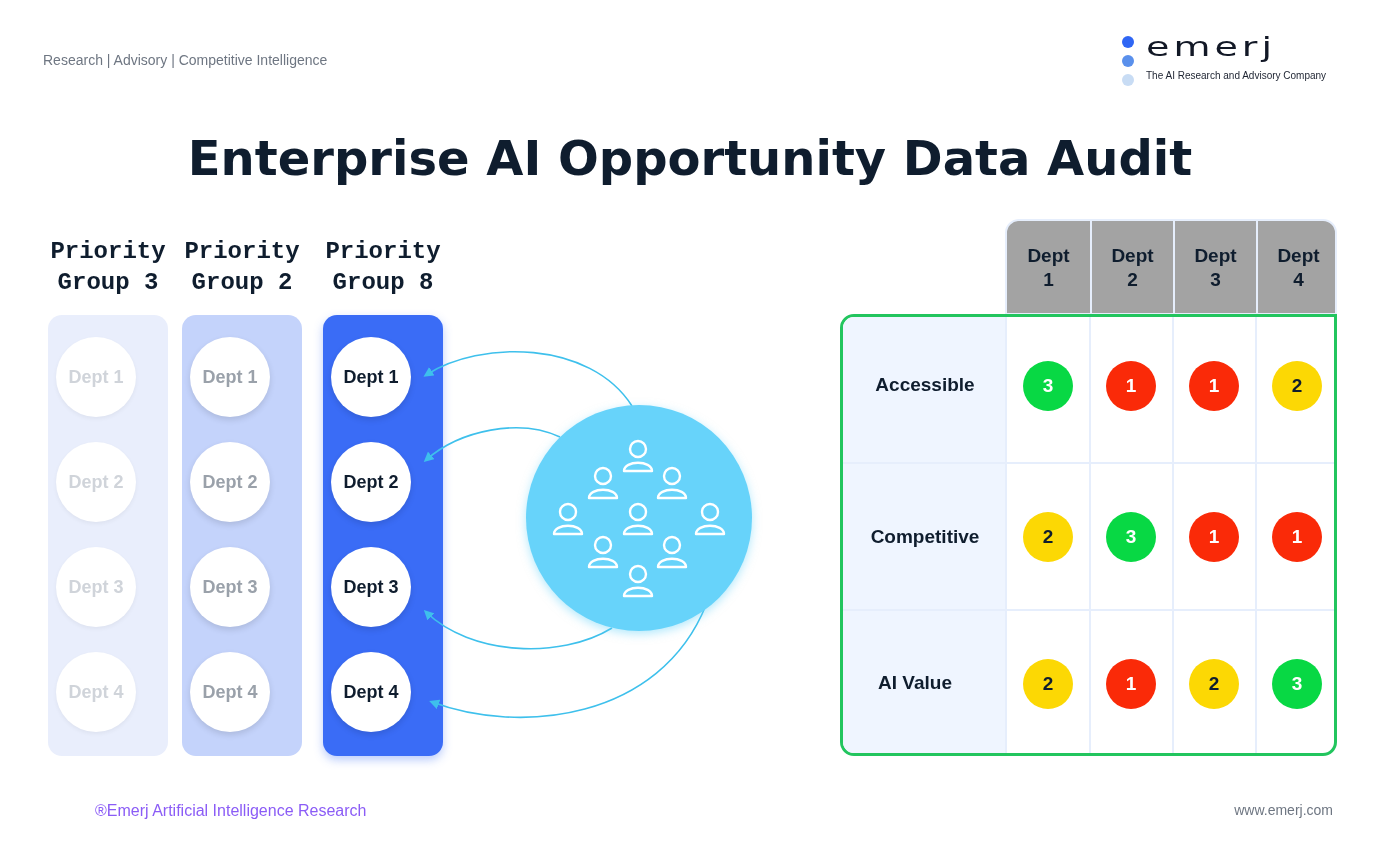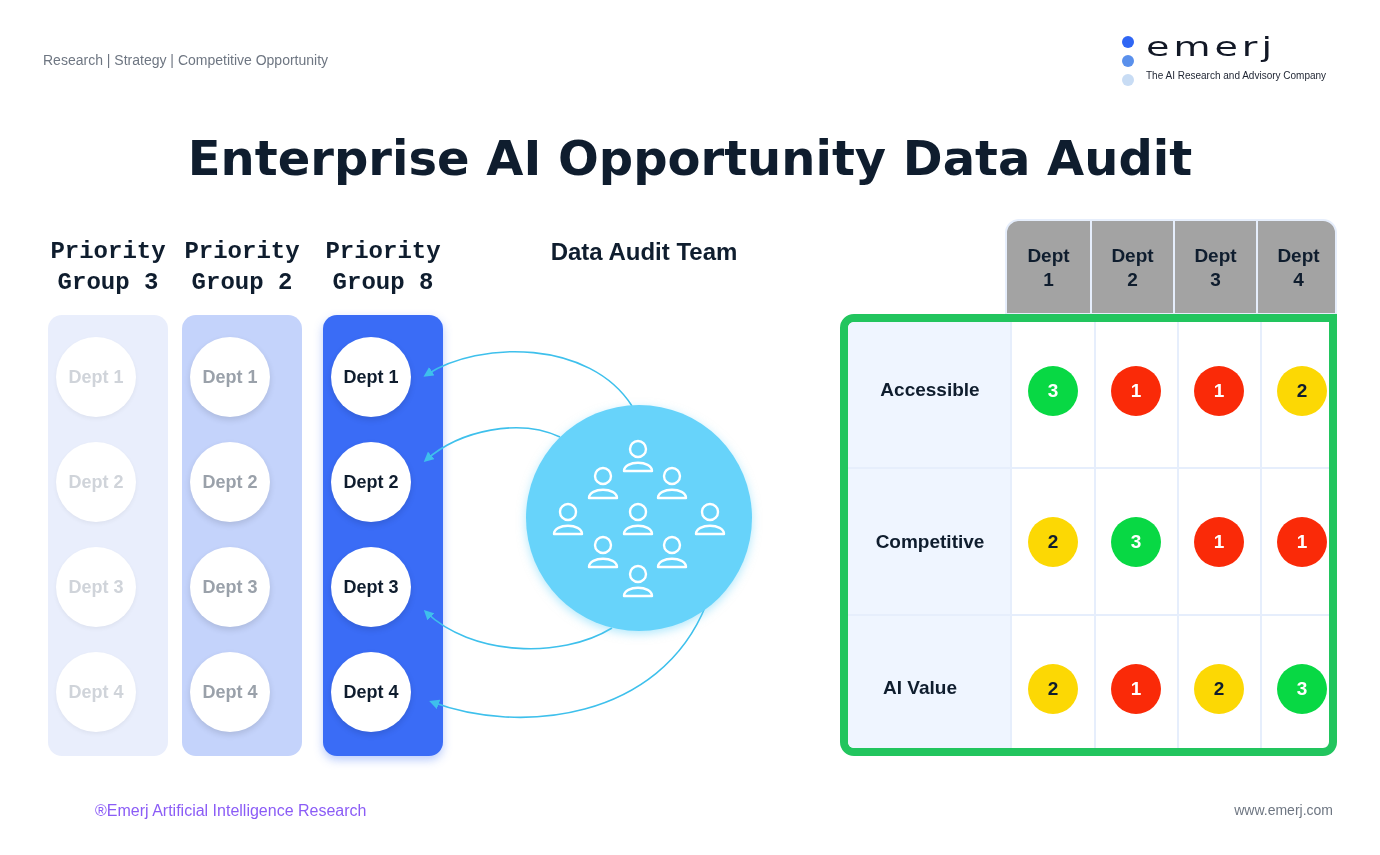--- a/index.html
+++ b/index.html
@@ -27,36 +27,36 @@
   .col3 .dept-circle { color: #d0d4da; box-shadow: 0 2px 4px rgba(0,0,0,0.05); }
   .col2 .dept-circle { color: #9aa1aa; }
   .col1 .dept-circle { color: #0f1d2e; }
 
   .arrows { position: absolute; left: 0; top: 0; width: 1380px; height: 855px; pointer-events: none; }
 
   .team-circle { position: absolute; left: 526px; top: 405px; width: 226px; height: 226px; border-radius: 50%; background: #67d3fa; box-shadow: 0 3px 10px rgba(103,211,250,0.5); }
 
   .grid { position: absolute; left: 840px; top: 219px; width: 498px; height: 537px; }
   .hdr-box { position: absolute; left: 165px; top: 0; width: 332px; height: 96px; background: #a3a3a3; border: 2px solid #e6eefc; border-radius: 14px 14px 0 0; }
-  .row-box { position: absolute; left: 0; top: 95px; width: 497px; height: 442px; border: 8px solid #22c55e; border-radius: 14px 0 14px 14px; overflow: hidden; background: #ffffff; }
+  .row-box { position: absolute; left: 0; top: 95px; width: 497px; height: 442px; border: 3px solid #22c55e; border-radius: 14px 0 14px 14px; overflow: hidden; background: #ffffff; }
   .label-col { position: absolute; left: 0; top: 0; width: 164px; height: 100%; background: #eff5ff; border-right: 2px solid #e6eefc; }
   .hcell { position: absolute; top: 0; width: 83px; height: 94px; display: flex; align-items: center; justify-content: center; text-align: center; font-size: 19px; font-weight: bold; line-height: 24px; color: #0f1d2e; font-family: "Liberation Sans", sans-serif; border-left: 2px solid #e6eefc; }
   .hcell:first-child { border-left: none; }
   .vline { position: absolute; top: 0; width: 2px; height: 100%; background: #e6eefc; }
   .hline { position: absolute; left: 0; height: 2px; width: 100%; background: #e6eefc; }
   .rlabel { position: absolute; left: 0; width: 164px; text-align: center; font-size: 19px; font-weight: bold; color: #0f1d2e; font-family: "Liberation Sans", sans-serif; }
   .score { position: absolute; width: 50px; height: 50px; border-radius: 50%; display: flex; align-items: center; justify-content: center; font-size: 19px; font-weight: bold; font-family: "Liberation Sans", sans-serif; }
 
   .footer-left { position: absolute; left: 48px; top: 802px; font-size: 16px; color: #8b5cf6; font-family: "Liberation Sans", sans-serif; margin-left: 47px; }
   .footer-right { position: absolute; right: 47px; top: 802px; font-size: 14px; color: #6e7682; font-family: "Liberation Sans", sans-serif; }
 </style>
 </head>
 <body>
 
-<div class="tagline">Research | Strategy | Competitive Opportunity</div>
+<div class="tagline">Research | Advisory | Competitive Intelligence</div>
 
 <div class="logo">
   <span class="dot" style="top:2px;background:#2f66f4;"></span>
   <span class="dot" style="top:21px;background:#5a90ec;"></span>
   <span class="dot" style="top:40px;background:#c8dcf4;"></span>
   <span class="wordmark">emerj</span>
   <span class="sub">The AI Research and Advisory Company</span>
 </div>
 
 <div class="title">Enterprise AI Opportunity Data Audit</div>
@@ -68,21 +68,20 @@
 <div class="group-heading" style="left:177px;">
   <div>Priority</div>
   <div>Group 2</div>
 </div>
 <div class="group-heading" style="left:318px;">
   <div>Priority</div>
   <div>Group 8</div>
 </div>
 
 <div class="team-heading">
-  <div>Data Audit Team</div>
 </div>
 
 <div class="column col3">
   <div class="dept-circle" style="top:22px;">Dept 1</div>
   <div class="dept-circle" style="top:127px;">Dept 2</div>
   <div class="dept-circle" style="top:232px;">Dept 3</div>
   <div class="dept-circle" style="top:337px;">Dept 4</div>
 </div>
 <div class="column col2">
   <div class="dept-circle" style="top:22px;">Dept 1</div>

